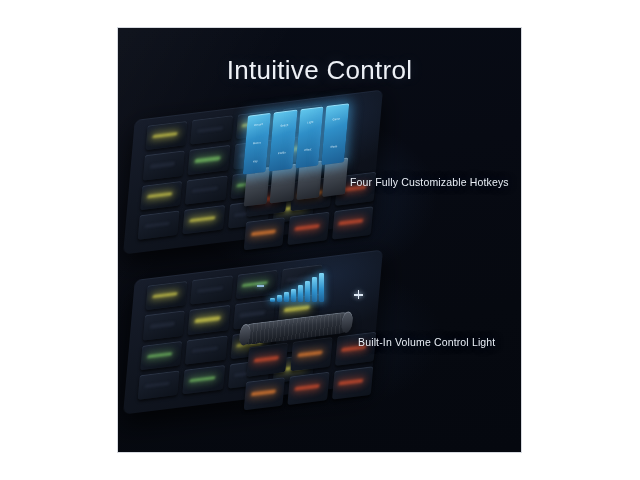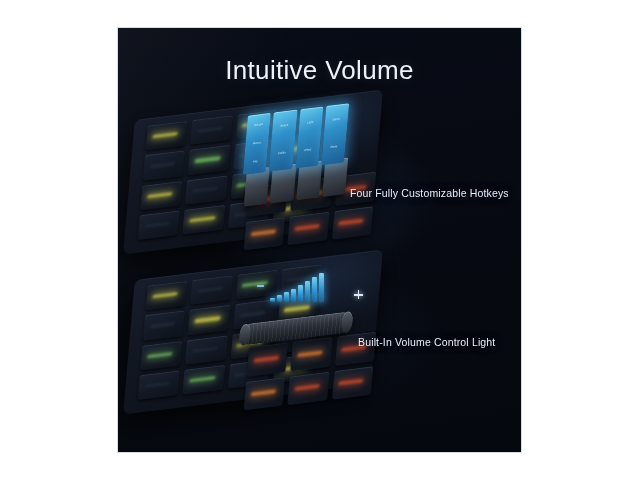--- a/index.html
+++ b/index.html
@@ -146,32 +146,32 @@
   .vplus{position:absolute;left:226px;top:24px;width:9px;height:9px;}
   .vplus i{position:absolute;background:#dfe9f3;box-shadow:0 0 5px rgba(200,225,250,.85);}
   .vplus i:nth-child(1){left:0;top:4px;width:9px;height:1.6px;}
   .vplus i:nth-child(2){left:3.7px;top:0;width:1.6px;height:9px;}
 
   
   .callout{
     position:absolute;color:#e9eef5;font-size:10.5px;font-weight:400;letter-spacing:.15px;
     white-space:nowrap;text-shadow:0 0 8px rgba(10,20,40,.9);
   }
-  .callout-1{left:232px;top:159px;}
+  .callout-1{left:232px;top:148px;}
   .callout-2{left:240px;top:308px;}
 </style>
 </head>
 <body>
 
 <div class="stage">
 
   <div class="panel">
     <div class="panel-sheen"></div>
 
-    <div class="title">Intuitive Volume</div>
+    <div class="title">Intuitive Control</div>
 
     <div class="scene scene-top">
       <div class="kb"></div>
 
       <div class="keys">
         <div class="key glow-y"></div>
         <div class="key glow-n"></div>
         <div class="key glow-y"></div>
         <div class="key glow-n"></div>
         <div class="key glow-n"></div>

